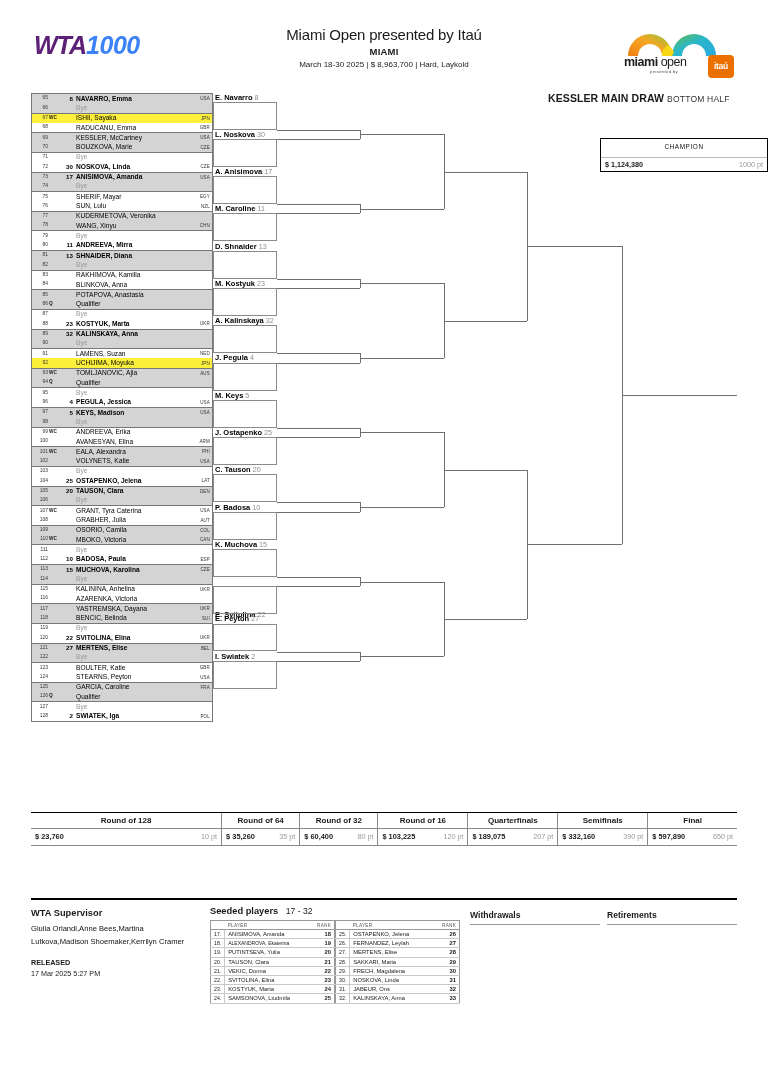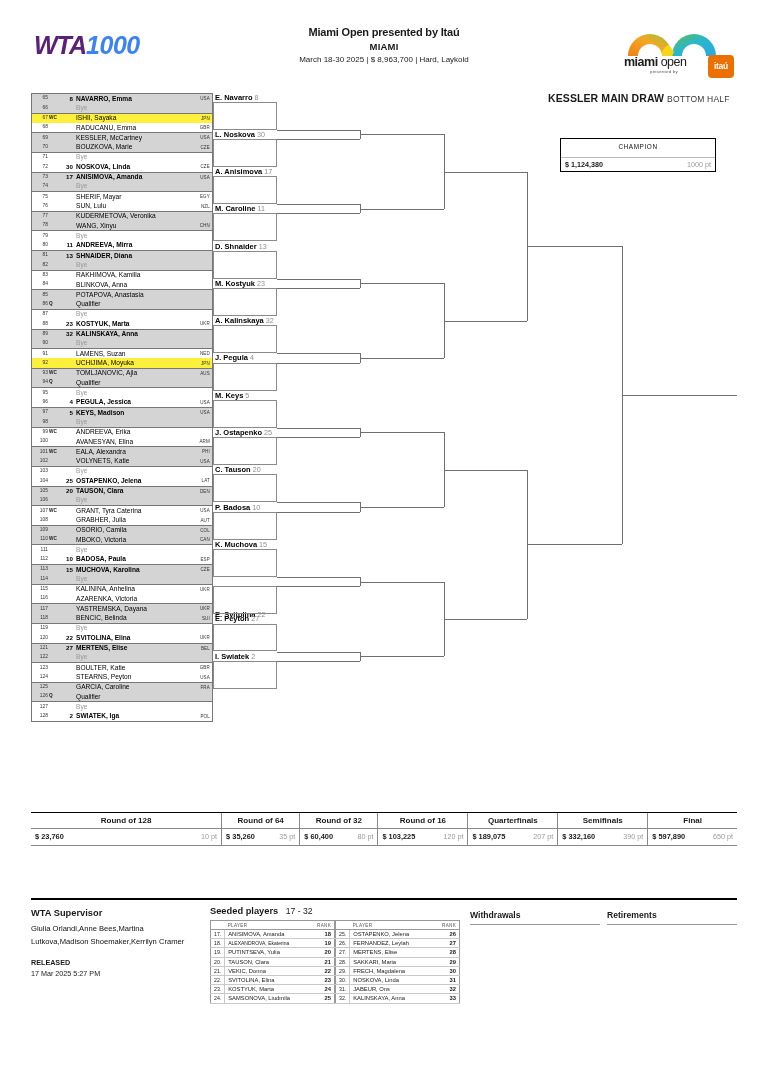--- a/index.html
+++ b/index.html
@@ -13,21 +13,21 @@
 
   
   #header { position:absolute; left:0; top:0; width:768px; height:90px; }
 
   #wta-logo { position:absolute; left:34px; top:33px; font-size:25px;
               font-weight:bold; font-style:italic; letter-spacing:-1px; line-height:1; }
   #wta-logo .wta  { color:#5c2076; }
   #wta-logo .num  { color:#3b82f6; font-style:italic; font-weight:bold; letter-spacing:-0.5px;}
 
   #title-block { position:absolute; left:214px; top:26px; width:340px; text-align:center; }
-  #tour-title { font-size:11px; font-weight:bold; letter-spacing:-0.2px; }
+  #tour-title { font-size:15px; font-weight:normal; letter-spacing:-0.2px; }
   #tour-city  { font-size:9.5px; font-weight:bold; margin-top:3px; letter-spacing:0.2px; }
   #tour-meta  { font-size:8px; margin-top:3px; color:#222; }
 
   
   #mo-logo { position:absolute; left:612px; top:22px; width:122px; height:62px; }
   #mo-arch { position:absolute; left:14px; top:0px; width:92px; height:34px; }
   #mo-word { position:absolute; left:12px; top:34px; width:96px; font-size:12.5px;
              line-height:1; letter-spacing:-0.5px; }
   #mo-word .b { font-weight:bold; color:#1d1d1b; }
   #mo-word .l { font-weight:normal; color:#1d1d1b; }
@@ -35,21 +35,21 @@
   #itau-box { position:absolute; left:96px; top:33px; width:26px; height:23px;
               background:#ec7000; border-radius:4px; }
   #itau-box span { display:block; text-align:center; color:#fff; font-size:8.5px;
                    font-weight:bold; line-height:23px; letter-spacing:-0.3px; }
 
   #draw-label { position:absolute; left:548px; top:92px; font-size:10.5px; font-weight:bold;
                 letter-spacing:0.1px; white-space:nowrap; }
   #draw-label .sub { font-weight:normal; font-size:8.5px; letter-spacing:0.2px; color:#333; }
 
   
-  #champion-box { position:absolute; left:560px; top:138px; width:156px; height:34px;
+  #champion-box { position:absolute; left:600px; top:138px; width:168px; height:34px;
                   border:1.2px solid #000; background:#fff; }
   #champion-title { text-align:center; font-size:6.4px; letter-spacing:0.6px; padding-top:4px; color:#111;}
   #champion-row { position:absolute; left:0; right:0; bottom:0; height:14px;
                   border-top:0.8px solid #bbb; padding:2px 4px 0 4px; }
   #champion-money { float:left; font-size:7.2px; font-weight:bold; }
   #champion-pts { float:right; font-size:7.2px; color:#999; }
 
   
   #draw { position:absolute; left:0; top:0; width:768px; height:1087px; pointer-events:none; }
   #draw > * { pointer-events:auto; }

